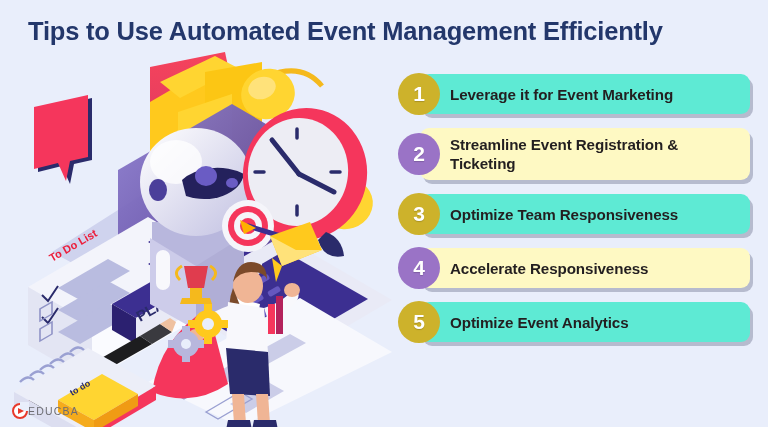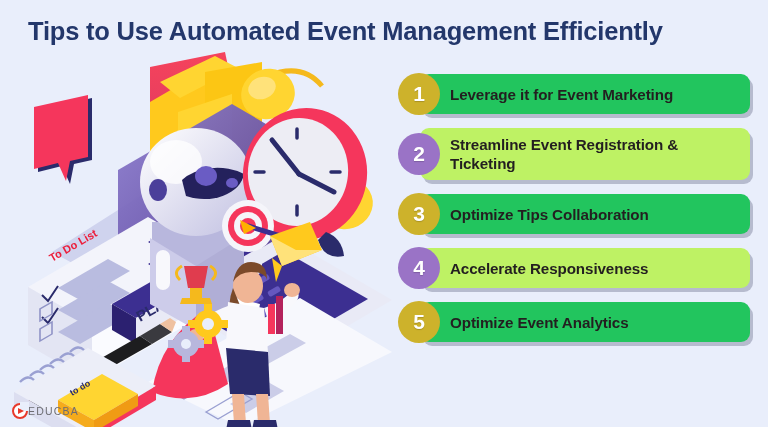--- a/index.html
+++ b/index.html
@@ -21,22 +21,22 @@
 
   
   .tips{position:absolute;left:398px;top:74px;width:352px;}
   .tip{position:relative;margin-bottom:12px;}
   .tip-card{
     margin-left:22px;border-radius:9px;
     box-shadow:3px 4px 0 rgba(120,125,150,.45);
     display:flex;align-items:center;min-height:40px;
     padding:6px 10px 6px 30px;box-sizing:border-box;
   }
-  .tip-card.yellow{background:#22c55e;}
-  .tip-card.purple{background:#bef264;}
+  .tip-card.yellow{background:#5eead4;}
+  .tip-card.purple{background:#fef9c3;}
   .tip-num{
     position:absolute;left:0;top:50%;transform:translateY(-50%);
     width:42px;height:42px;border-radius:50%;
     display:flex;align-items:center;justify-content:center;
     font-size:21px;font-weight:bold;color:#ffffff;
     z-index:3;
     text-shadow:0 1px 1px rgba(0,0,0,.18);
   }
   .tip-num.yellow{background:#cdb22b;}
   .tip-num.purple{background:#9a73c6;}
@@ -320,21 +320,21 @@
     <div class="tip two">
       <div class="tip-num purple">2</div>
       <div class="tip-card purple">
         <span class="tip-text">Streamline Event Registration &amp; Ticketing</span>
       </div>
     </div>
 
     <div class="tip three">
       <div class="tip-num yellow">3</div>
       <div class="tip-card yellow">
-        <span class="tip-text">Optimize Tips Collaboration</span>
+        <span class="tip-text">Optimize Team Responsiveness</span>
       </div>
     </div>
 
     <div class="tip four">
       <div class="tip-num purple">4</div>
       <div class="tip-card purple">
         <span class="tip-text">Accelerate Responsiveness</span>
       </div>
     </div>
 

